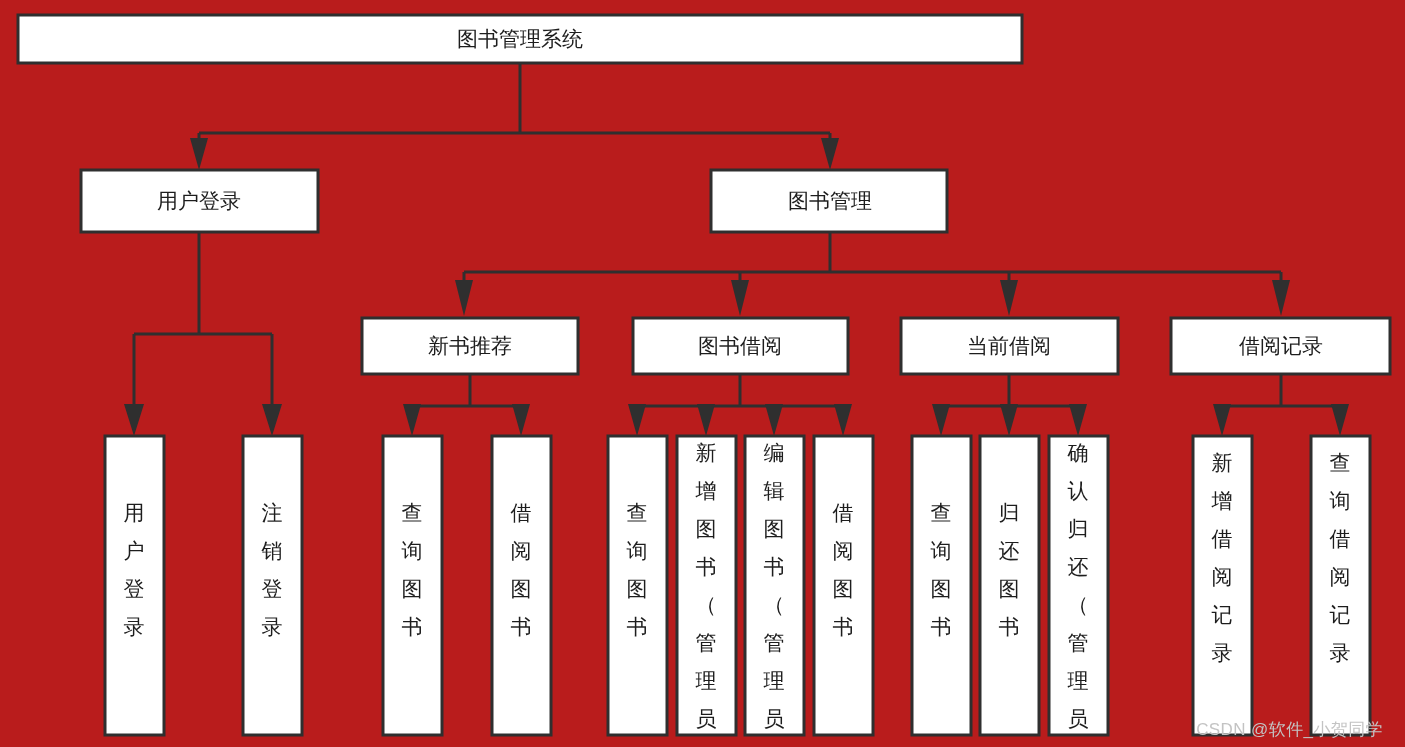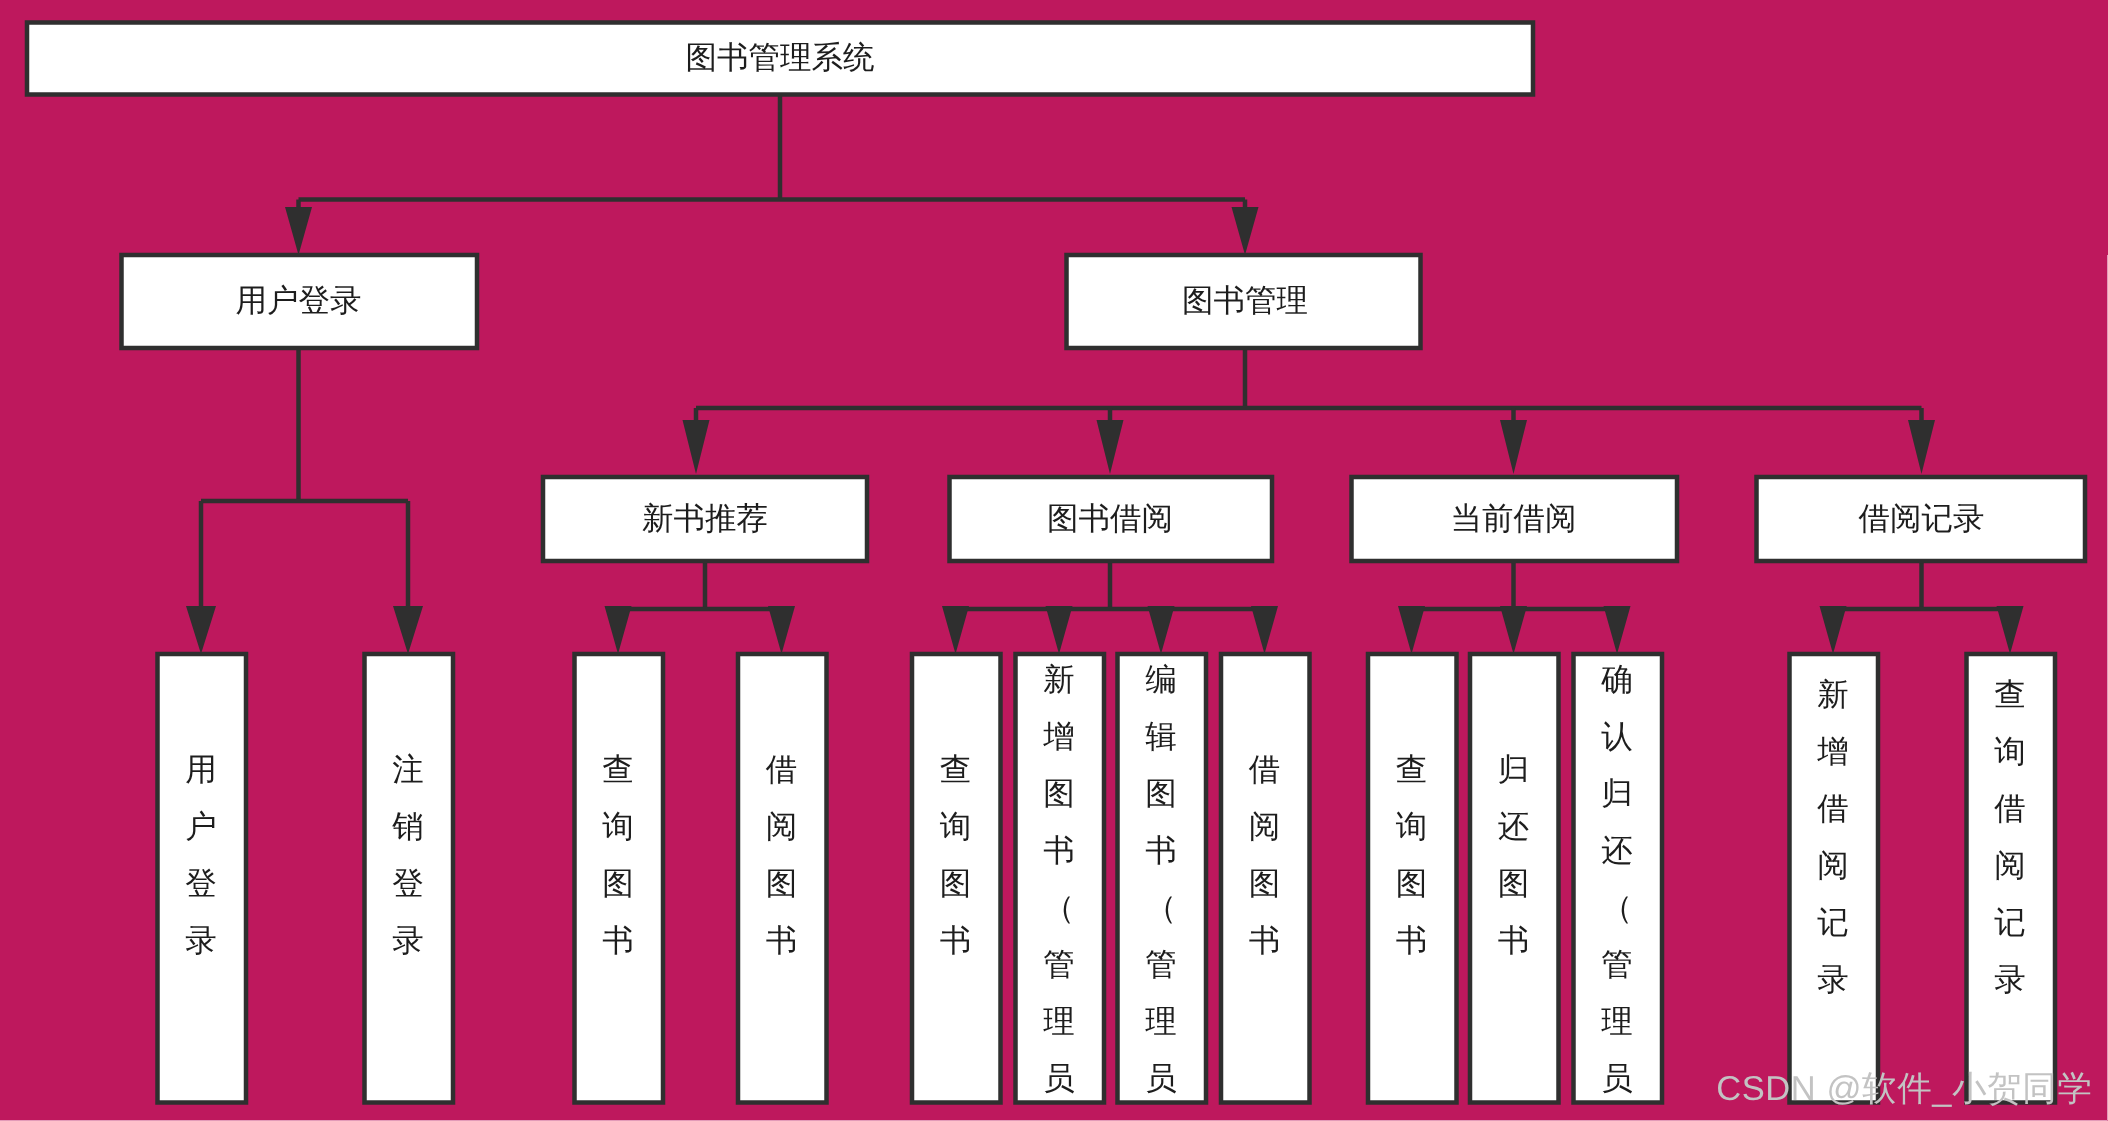--- a/index.html
+++ b/index.html
@@ -8,21 +8,21 @@
     padding: 0;
     background: #ffffff;
   }
   body {
     font-family: "Liberation Sans", "DejaVu Sans", sans-serif;
   }
   #diagram-root {
     position: relative;
     width: 1405px;
     height: 747px;
-    background: #be185d;
+    background: #b91c1c;
     overflow: hidden;
   }
   svg#flowchart {
     position: absolute;
     top: 0;
     left: 0;
     width: 1405px;
     height: 747px;
     display: block;
   }
@@ -49,24 +49,24 @@
     dominant-baseline: middle;
   }
   .node-label-v {
     fill: #1d1d1d;
     font-family: "Liberation Sans", "DejaVu Sans", sans-serif;
     font-size: 21px;
     text-anchor: middle;
   }
   .watermark {
     position: absolute;
-    right: 10px;
+    right: 22px;
     bottom: 6px;
     color: #c3c3c3;
-    font-size: 23px;
+    font-size: 17px;
     font-family: "Liberation Sans", "DejaVu Sans", sans-serif;
     letter-spacing: 0.4px;
     white-space: nowrap;
     user-select: none;
   }
 </style>
 </head>
 <body>
 
 <div id="diagram-root">

